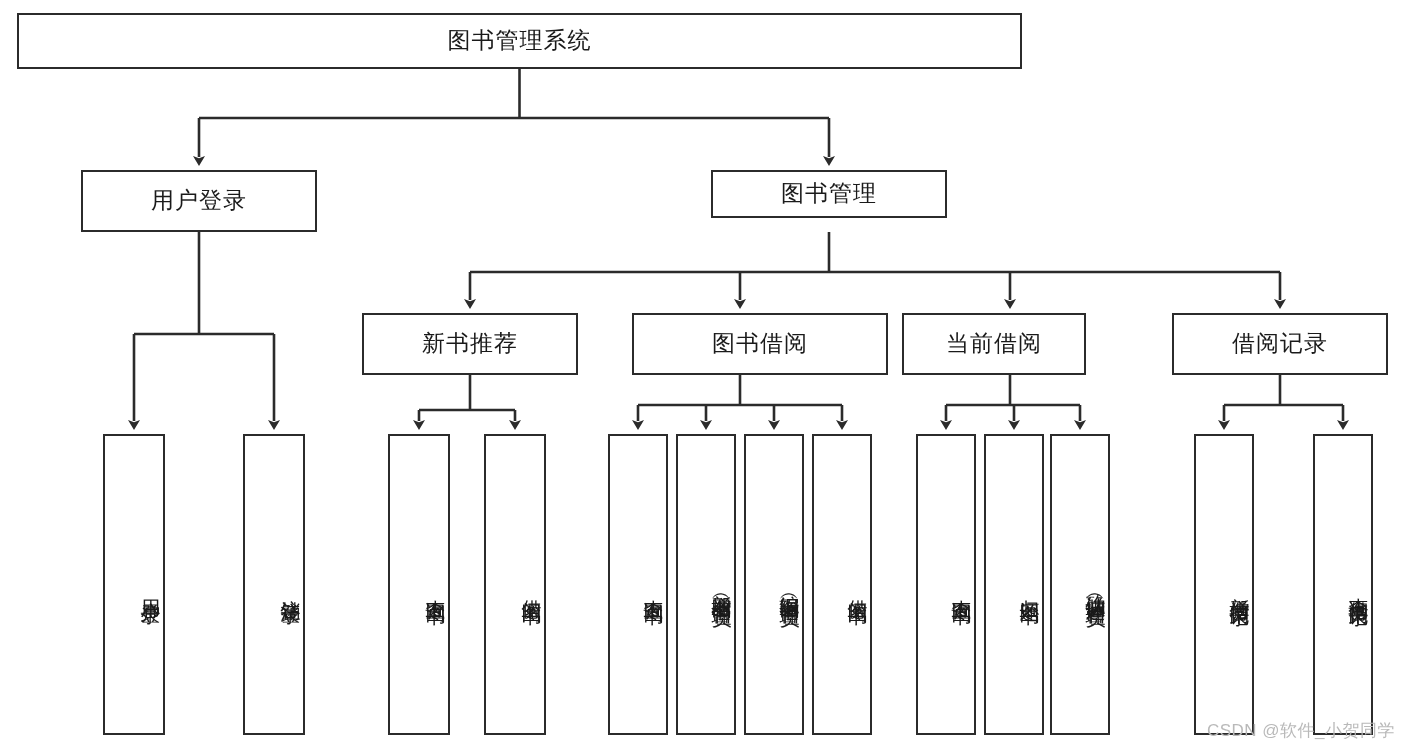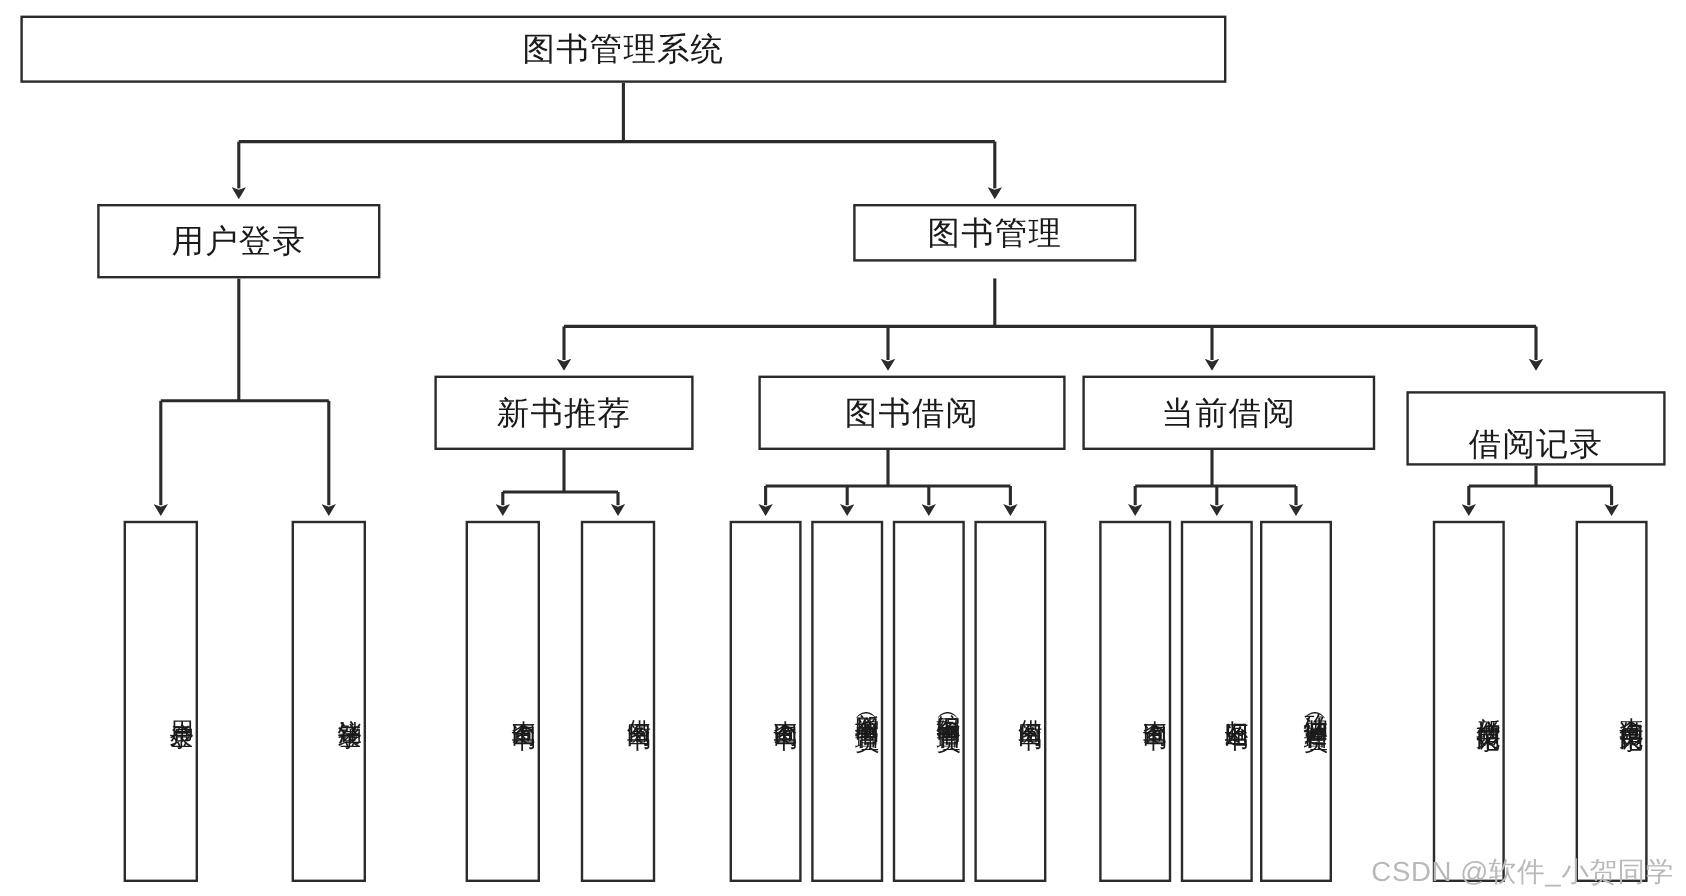--- a/index.html
+++ b/index.html
@@ -28,21 +28,21 @@
     position: absolute;
     box-sizing: border-box;
     border: 2px solid #2b2b2b;
     background: #ffffff;
     display: flex;
     align-items: center;
     justify-content: center;
     color: #1a1a1a;
   }
   .node.horiz {
-    font-size: 27px;
+    font-size: 23px;
     line-height: 1.2;
     letter-spacing: 1px;
   }
   .node.vert {
     writing-mode: vertical-rl;
     text-orientation: upright;
     font-size: 20px;
     line-height: 1.25;
     letter-spacing: 2px;
     align-items: flex-start;
@@ -52,21 +52,21 @@
   .node.vert span {
     writing-mode: vertical-rl;
     text-orientation: upright;
     display: block;
     text-align: center;
   }
   #watermark {
     position: absolute;
     right: 10px;
     bottom: 5px;
-    font-size: 23px;
+    font-size: 17px;
     color: #b9b9b9;
     letter-spacing: 0.5px;
     white-space: nowrap;
   }
 </style>
 </head>
 <body>
 
 <div id="canvas">
 
@@ -122,24 +122,24 @@
       </div>
       <div class="node horiz" style="left: 711px; top: 170px; width: 236px; height: 48px;">
         <span>图书管理</span>
       </div>
       <div class="node horiz" style="left: 362px; top: 313px; width: 216px; height: 62px;">
         <span>新书推荐</span>
       </div>
       <div class="node horiz" style="left: 632px; top: 313px; width: 256px; height: 62px;">
         <span>图书借阅</span>
       </div>
-      <div class="node horiz" style="left: 902px; top: 313px; width: 244px; height: 62px;">
+      <div class="node horiz" style="left: 902px; top: 313px; width: 184px; height: 62px;">
         <span>当前借阅</span>
       </div>
-      <div class="node horiz" style="left: 1172px; top: 326px; width: 216px; height: 62px; align-items: flex-end;">
+      <div class="node horiz" style="left: 1172px; top: 313px; width: 216px; height: 62px;">
         <span>借阅记录</span>
       </div>
       <div class="node vert" style="left: 103px; top: 434px; width: 62px; height: 301px;">
         <span>用户登录</span>
       </div>
       <div class="node vert" style="left: 243px; top: 434px; width: 62px; height: 301px;">
         <span>注销登录</span>
       </div>
       <div class="node vert" style="left: 388px; top: 434px; width: 62px; height: 301px;">
         <span>查询图书</span>

